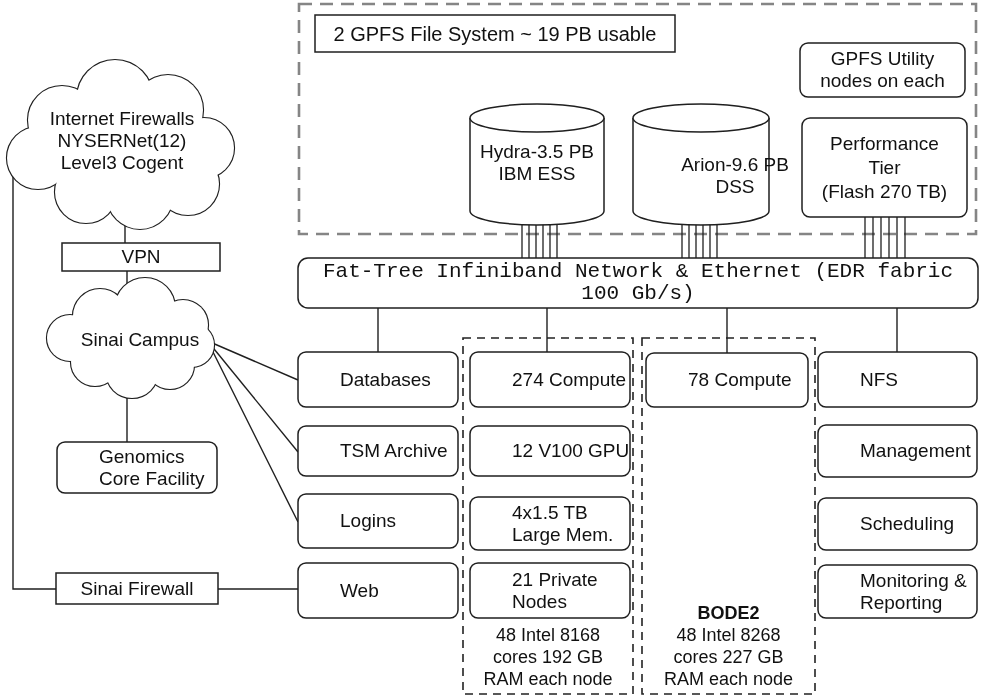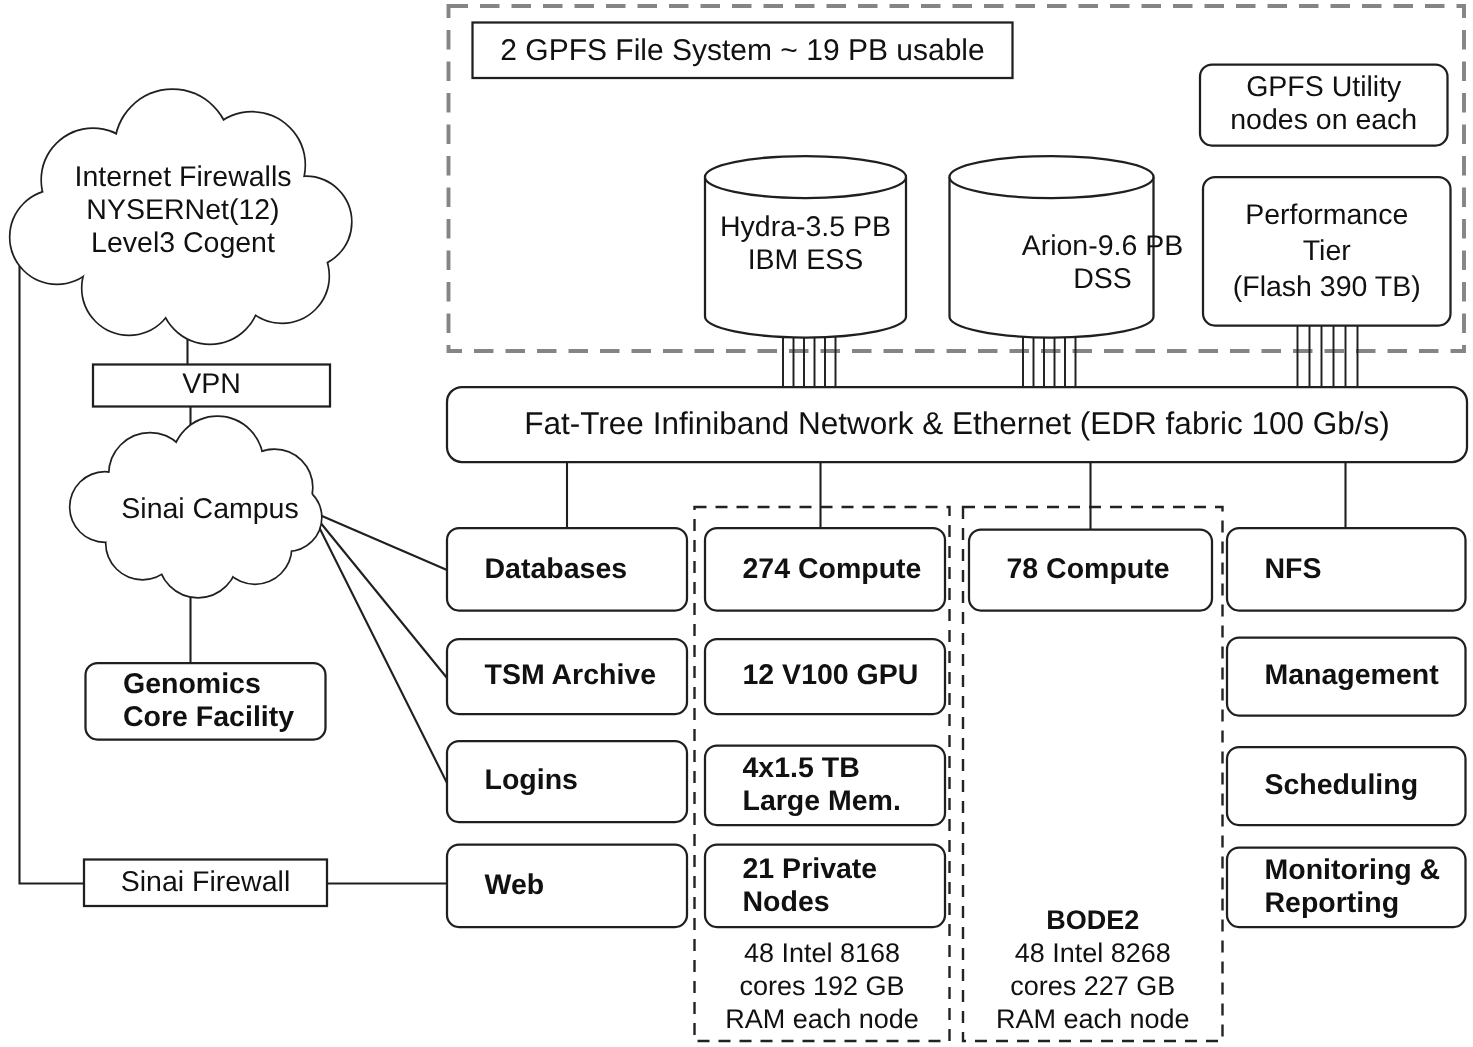--- a/index.html
+++ b/index.html
@@ -10,21 +10,21 @@
     color:#111;
   }
   #diagram-svg { position:absolute; left:0; top:0; }
   .cloud-stroke { stroke:#1f1f1f; stroke-width:2.2; fill:none; }
   .cloud-fill   { fill:#ffffff; stroke:none; }
   .lbl {
     position:absolute; display:flex; align-items:center;
     white-space:pre-line; font-size:19px; line-height:22px; color:#111;
   }
   .ctr { justify-content:center; text-align:center; }
-  .pad { padding-left:25px; box-sizing:border-box;font-weight:bold; }
+  .pad { padding-left:42px; box-sizing:border-box; }
   .small { font-size:18px; line-height:22px; }
   .big  { font-size:21px; }
   .banner-txt { font-size:20px; }
   .bold { font-weight:bold; }
 </style>
 </head>
 <body>
 
 <div id="stage">
 
@@ -173,23 +173,23 @@
 nodes on each</div>
 
   <div class="lbl ctr" style="left:470px; top:130px; width:134px; height:66px;">Hydra-3.5 PB
 IBM ESS</div>
 
   <div class="lbl ctr" style="left:633px; top:143px; width:136px; height:66px;padding-left:34px;">Arion-9.6 PB
 DSS</div>
 
   <div class="lbl ctr" style="left:802px; top:120px; width:165px; height:95px; line-height:24px;">Performance
 Tier
-(Flash 390 TB)</div>
-
-  <div class="lbl ctr big" style="left:298px; top:258px; width:680px; height:50px;">Fat-Tree Infiniband Network &amp; Ethernet (EDR fabric 100 Gb/s)</div>
+(Flash 270 TB)</div>
+
+  <div class="lbl ctr big" style="left:298px; top:258px; width:680px; height:50px;font-family:Liberation Mono, monospace;">Fat-Tree Infiniband Network &amp; Ethernet (EDR fabric 100 Gb/s)</div>
 
   <div class="lbl pad" style="left:298px; top:352px; width:160px; height:55px;">Databases</div>
   <div class="lbl pad" style="left:298px; top:426px; width:160px; height:50px;">TSM Archive</div>
   <div class="lbl pad" style="left:298px; top:494px; width:160px; height:54px;">Logins</div>
   <div class="lbl pad" style="left:298px; top:563px; width:160px; height:55px;">Web</div>
 
   <div class="lbl pad" style="left:470px; top:352px; width:160px; height:55px;">274 Compute</div>
   <div class="lbl pad" style="left:470px; top:426px; width:160px; height:50px;">12 V100 GPU</div>
   <div class="lbl pad" style="left:470px; top:497px; width:160px; height:53px;">4x1.5 TB
 Large Mem.</div>

